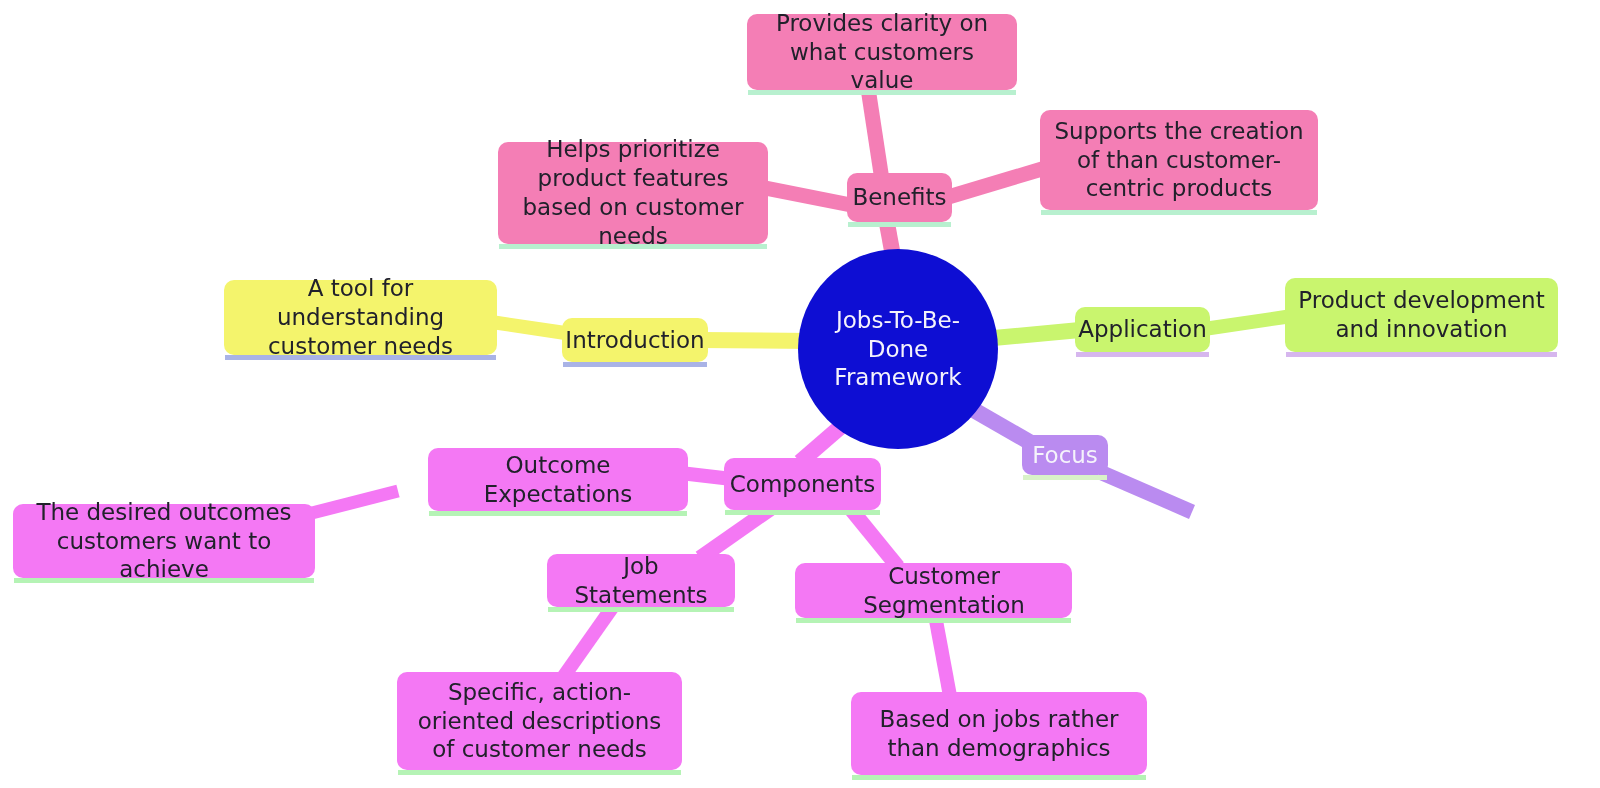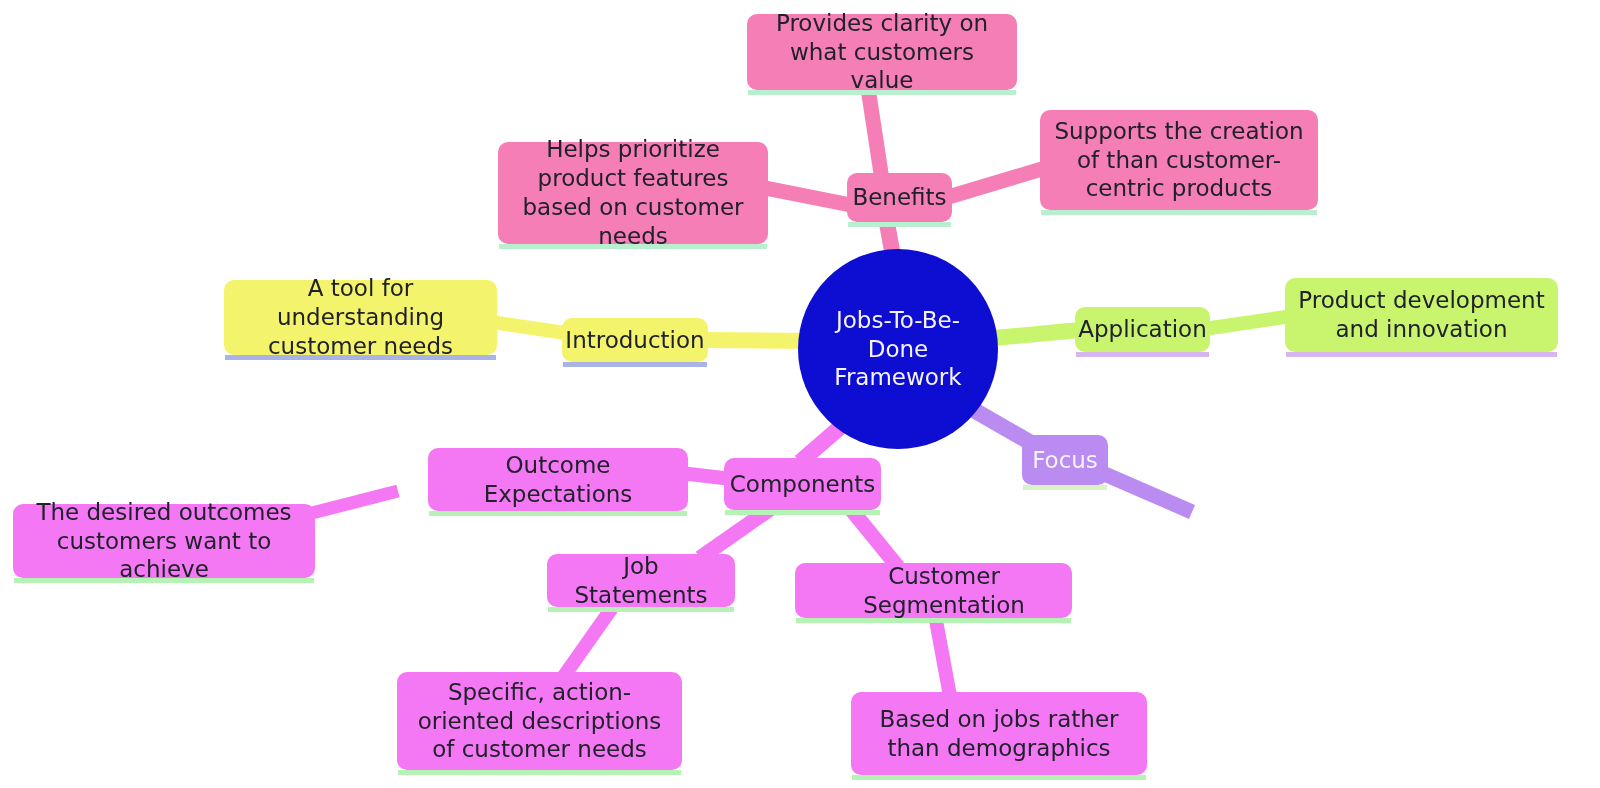--- a/index.html
+++ b/index.html
@@ -86,21 +86,21 @@
     <span>A tool for understanding customer needs</span>
   </div>
 
   <div class="node b-lime" style="left:1075px;top:307px;width:135px;height:45px;">
     <span>Application</span>
   </div>
   <div class="node b-lime" style="left:1285px;top:278px;width:273px;height:74px;">
     <span>Product development and innovation</span>
   </div>
 
-  <div class="node b-purple light" style="left:1022px;top:435px;width:86px;height:50px;">
+  <div class="node b-purple light" style="left:1022px;top:435px;width:86px;height:40px;">
     <span>Focus</span>
   </div>
 
   <div class="node b-magenta" style="left:724px;top:458px;width:157px;height:52px;">
     <span>Components</span>
   </div>
   <div class="node b-magenta" style="left:388px;top:448px;width:260px;height:63px;margin-left:40px;">
     <span>Outcome Expectations</span>
   </div>
   <div class="node b-magenta" style="left:13px;top:504px;width:302px;height:74px;justify-content:flex-end;">

